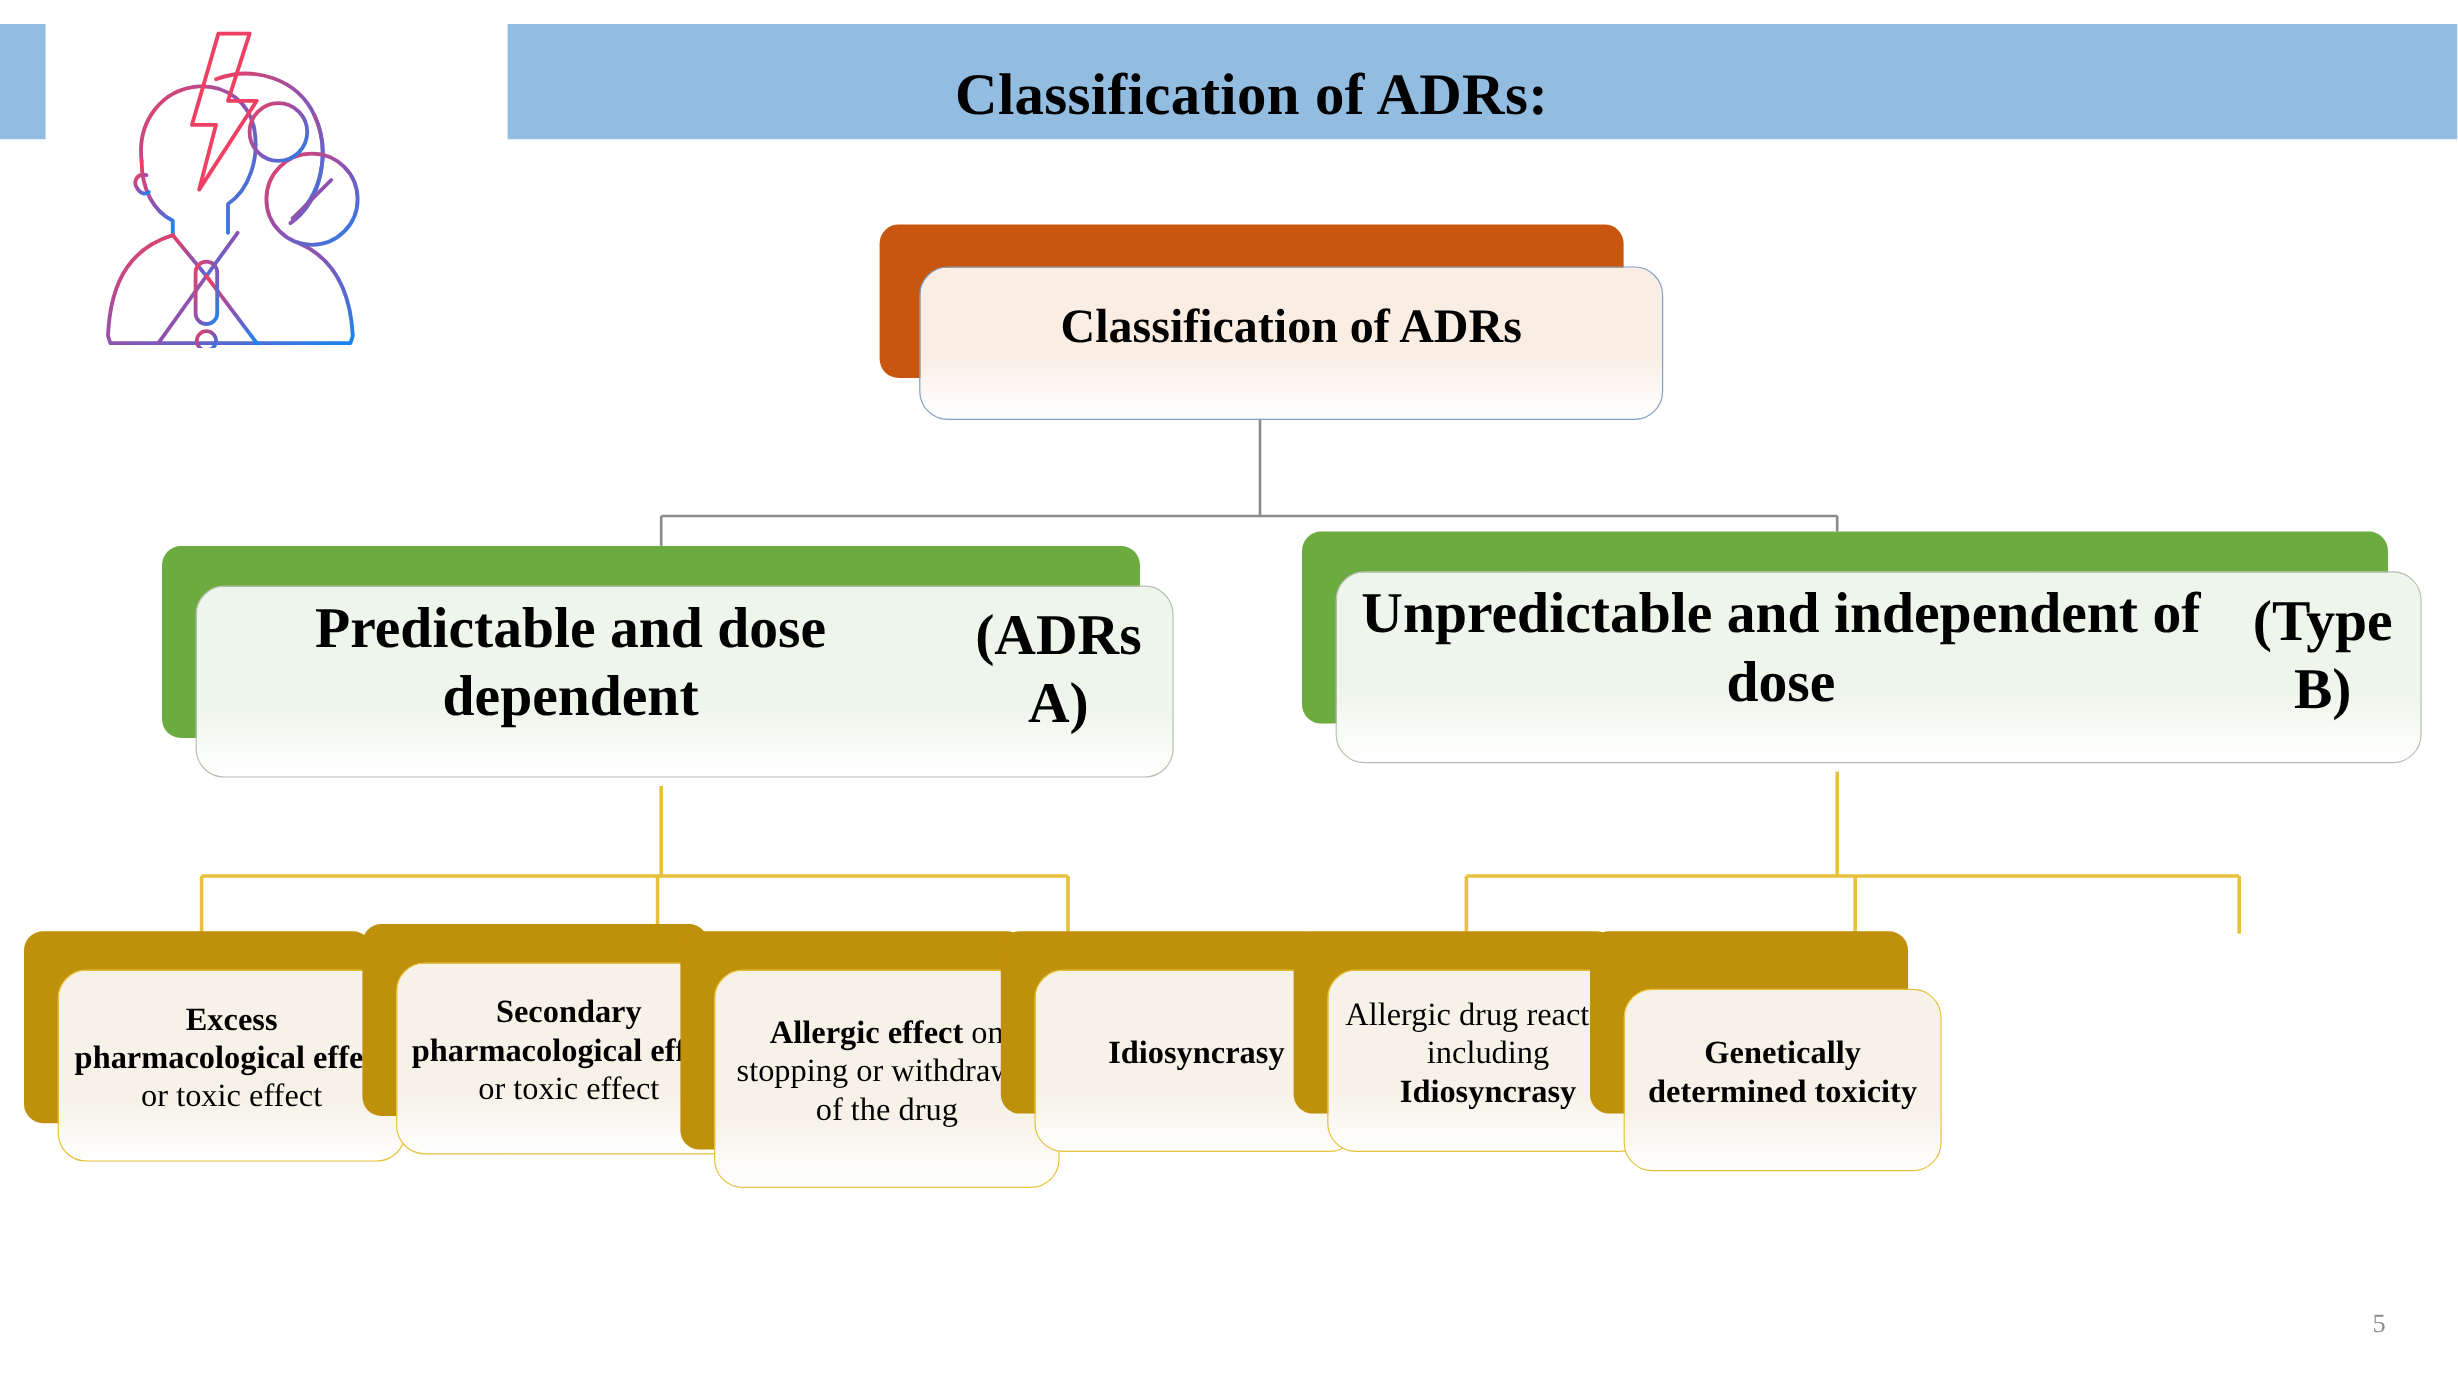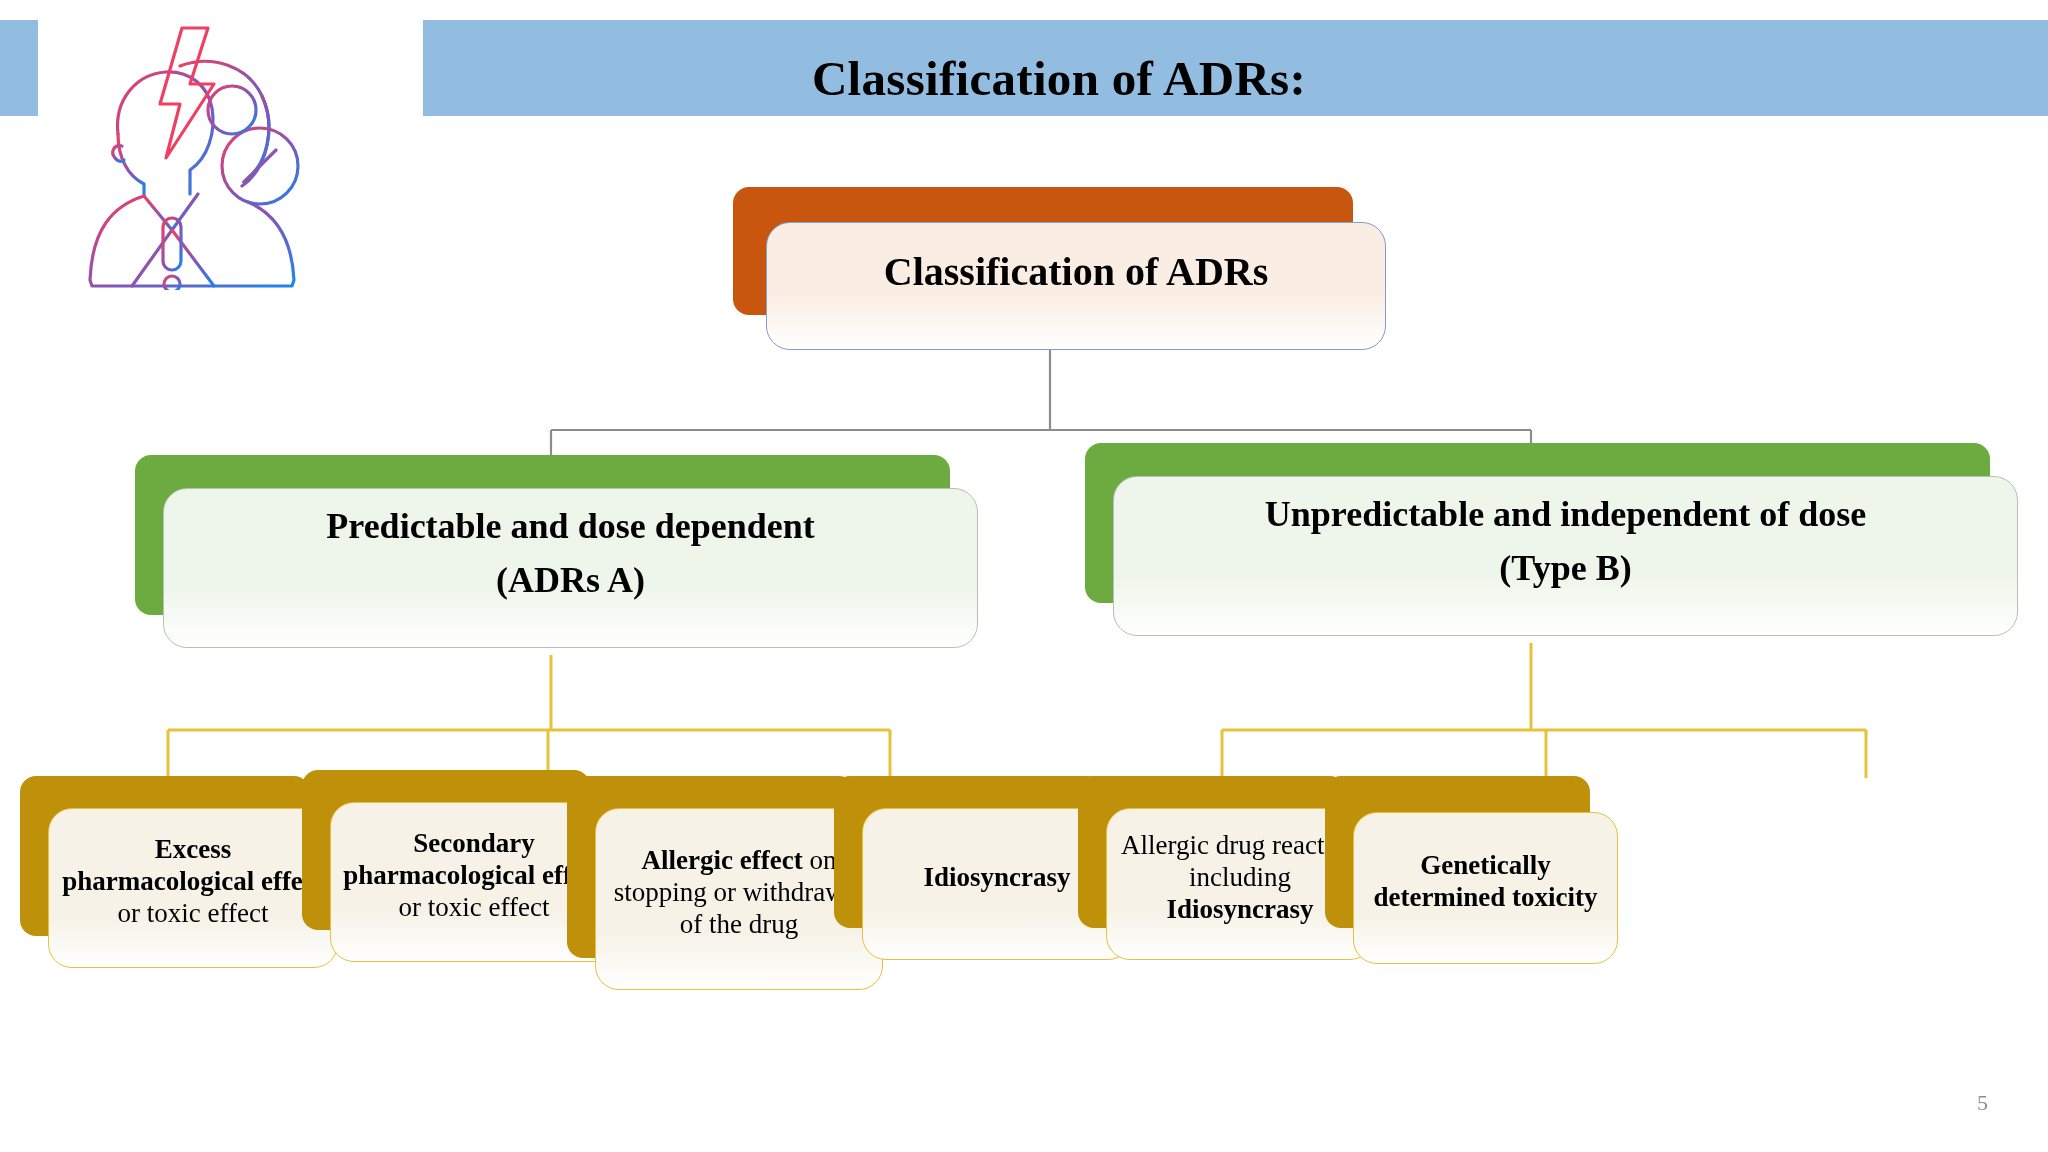--- a/index.html
+++ b/index.html
@@ -43,21 +43,20 @@
     width: 1240px;
     height: 116px;
     display: flex;
     align-items: center;
     justify-content: center;
     font-size: 49px;
     font-weight: bold;
     color: #000000;
     letter-spacing: 0.3px;
     white-space: nowrap;
-    padding-left: 16px;
   }
 
   
   .illustration {
     position: absolute;
     left: 62px;
     top: 18px;
     width: 260px;
     height: 272px;
   }
@@ -107,23 +106,23 @@
     font-weight: bold;
     padding-bottom: 28px;
   }
 
   
   .node-type { height: 160px; }
   .node-type .backplate { background: #6cab3f; }
   .node-type .face {
     background: linear-gradient(180deg, #eef5ea 0%, #eef5ea 62%, #ffffff 100%);
     border: 1.3px solid #b9bfb4;
-    font-size: 36px;
+    font-size: 48px;
     font-weight: bold;
-    flex-direction: column;
+    flex-direction: row;
     padding-bottom: 30px;
   }
   .node-type-a { left: 135px; top: 455px; width: 815px; }
   .node-type-a .face { left: 28px; top: 33px; width: 815px; height: 160px; }
   .node-type-b { left: 1085px; top: 443px; width: 905px; }
   .node-type-b .face { left: 28px; top: 33px; width: 905px; height: 160px; }
   .node-type .line2 { margin-top: 12px; }
 
   
   .node-leaf .backplate { background: #bf900a; }
@@ -139,21 +138,21 @@
   .leaf-1 .face { left: 28px; top: 32px; width: 290px; height: 160px; }
   .leaf-2 { left: 302px; top: 770px; width: 288px; height: 160px; }
   .leaf-2 .face { left: 28px; top: 32px; width: 288px; height: 160px; }
   .leaf-3 { left: 567px; top: 776px; width: 288px; height: 182px; }
   .leaf-3 .face { left: 28px; top: 32px; width: 288px; height: 182px; }
   .leaf-4 { left: 834px; top: 776px; width: 270px; height: 152px; }
   .leaf-4 .face { left: 28px; top: 32px; width: 270px; height: 152px; text-align: right; }
   .leaf-5 { left: 1078px; top: 776px; width: 268px; height: 152px; }
   .leaf-5 .face { left: 28px; top: 32px; width: 268px; height: 152px; }
   .leaf-6 { left: 1325px; top: 776px; width: 265px; height: 152px; }
-  .leaf-6 .face { left: 28px; top: 36px; width: 265px; height: 152px; }
+  .leaf-6 .face { left: 28px; top: 48px; width: 265px; height: 152px; }
 
   
   .page-number {
     position: absolute;
     right: 60px;
     bottom: 36px;
     font-size: 22px;
     color: #8d8d8d;
   }
 </style>

